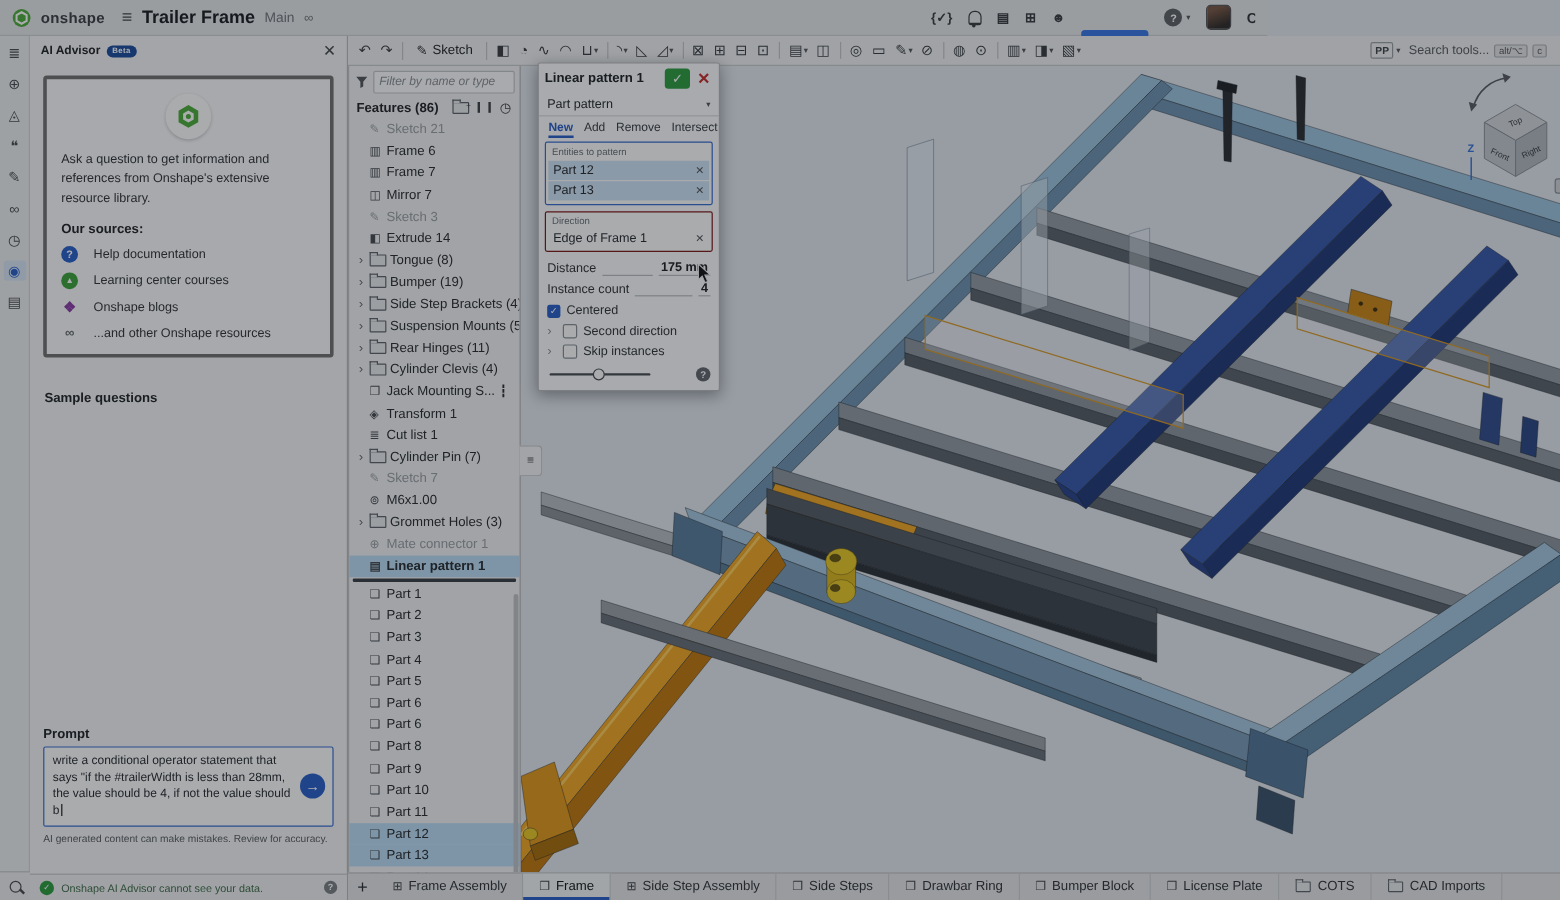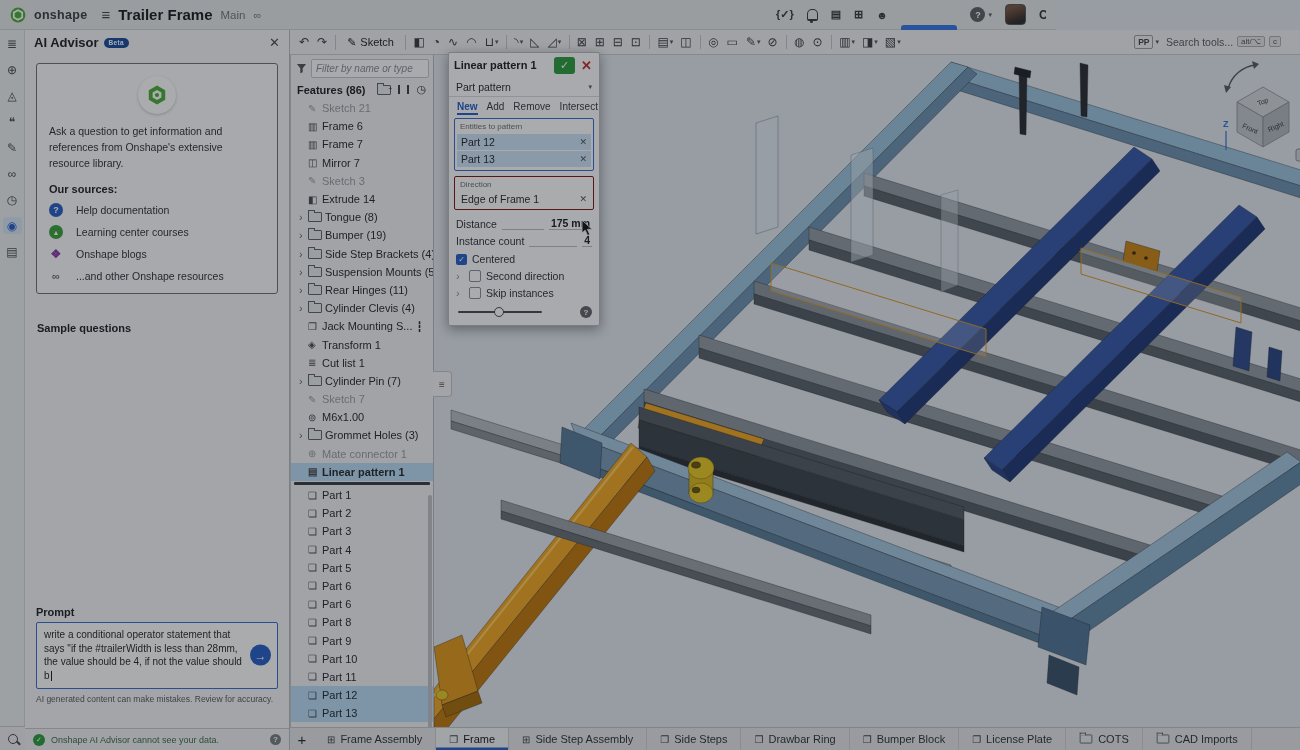--- a/index.html
+++ b/index.html
@@ -32,44 +32,44 @@
     border-bottom:1px solid #c9ccce;display:flex;align-items:center;padding:0 5px;box-sizing:border-box;}
   .tbtn{font-size:12px;color:#3c4145;padding:0 4px;display:flex;align-items:center;}
   .vsep{width:1px;height:15px;background:#c3c6c9;margin:0 4px;}
   .sketchbtn{display:flex;align-items:center;gap:4px;font-size:11px;color:#26292c;padding:0 7px;}
   .tools{display:flex;align-items:center;}
   .tool{display:flex;align-items:center;padding:0 3.5px;font-size:12px;color:#3c4145;}
   .tool.sep{border-left:1px solid #c3c6c9;margin-left:4px;padding-left:7px;}
   .tool .caret{margin-left:1px;}
   .tb-far{margin-left:auto;display:flex;align-items:center;gap:7px;}
   .ppbtn{border:1px solid #9aa0a5;border-radius:2px;font-size:8.5px;color:#44484c;padding:1px 3px;font-weight:bold;}
-  .searchtools{display:flex;align-items:flex-start;gap:4px;margin-right:14px;}
+  .searchtools{display:flex;align-items:flex-end;gap:4px;margin-right:6px;}
   .searchtxt{font-size:10.5px;color:#5a5f63;}
   .kbd{font-size:8px;color:#55585c;background:#e2e4e6;border:1px solid #aaaeb2;border-radius:2px;padding:0 3px;}
 
   
   .leftrail{position:absolute;left:0;top:30px;width:25px;bottom:23px;background:#eceeef;
     border-right:1px solid #d4d6d8;display:flex;flex-direction:column;align-items:center;padding-top:5px;gap:9px;box-sizing:border-box;}
   .railicon{width:19px;height:17px;display:flex;align-items:center;justify-content:center;
     font-size:12px;color:#4a4f54;border-radius:3px;}
   .railicon.active{color:#2b62c9;background:#d8e6f6;}
   .tabsearch{position:absolute;left:0;bottom:0;width:25px;height:23px;background:#ecedef;border-top:1px solid #c6c8ca;
     display:flex;align-items:center;justify-content:center;}
   .mag{width:8px;height:8px;border:1.6px solid #4a4e52;border-radius:50%;position:relative;display:inline-block;}
   .mag::after{content:'';position:absolute;width:5px;height:1.7px;background:#4a4e52;transform:rotate(45deg);right:-4px;bottom:-1px;}
 
   
   .aipanel{position:absolute;left:25px;top:30px;width:265px;bottom:0;background:#f4f5f6;
     border-right:1px solid #babcbe;box-sizing:border-box;}
   .aihead{height:25px;display:flex;align-items:center;padding:0 9px;gap:5px;}
-  .aititle{font-size:13px;font-weight:bold;color:#24282c;}
+  .aititle{font-size:10px;font-weight:bold;color:#24282c;}
   .betapill{background:#1e4fa0;color:#fff;font-size:6.5px;font-weight:bold;padding:1.5px 5px;border-radius:7px;letter-spacing:.3px;}
   .aiclose{margin-left:auto;font-size:13px;color:#4a4e52;}
   .aibody{padding:8px 11px 0 11px;}
-  .infocard{border:1px solid #737373;border-radius:3px;background:#fafbfc;padding:12px 12px 10px 12px;}
+  .infocard{border:3px solid #737373;border-radius:3px;background:#fafbfc;padding:12px 12px 10px 12px;}
   .ailogo{width:38px;height:38px;border-radius:50%;background:#fdfdfd;box-shadow:0 1px 3px rgba(40,50,60,.25);
     margin:0 auto 10px auto;display:flex;align-items:center;justify-content:center;}
   .intro{font-size:10.5px;line-height:1.5;color:#33373b;}
   .srctitle{font-size:11px;font-weight:bold;margin-top:12px;color:#24282c;}
   .srcrow{display:flex;align-items:center;gap:13px;margin-top:8px;}
   .sicon{width:14px;height:14px;border-radius:50%;display:inline-flex;align-items:center;justify-content:center;
     font-size:9px;font-weight:bold;flex:0 0 auto;}
   .src-help .sicon{background:#2b62c9;color:#fff;}
   .src-learn .sicon{background:#3fa33f;color:#fff;font-size:7px;}
   .src-blog .sicon{background:transparent;color:#8a3fa8;font-size:12px;}

